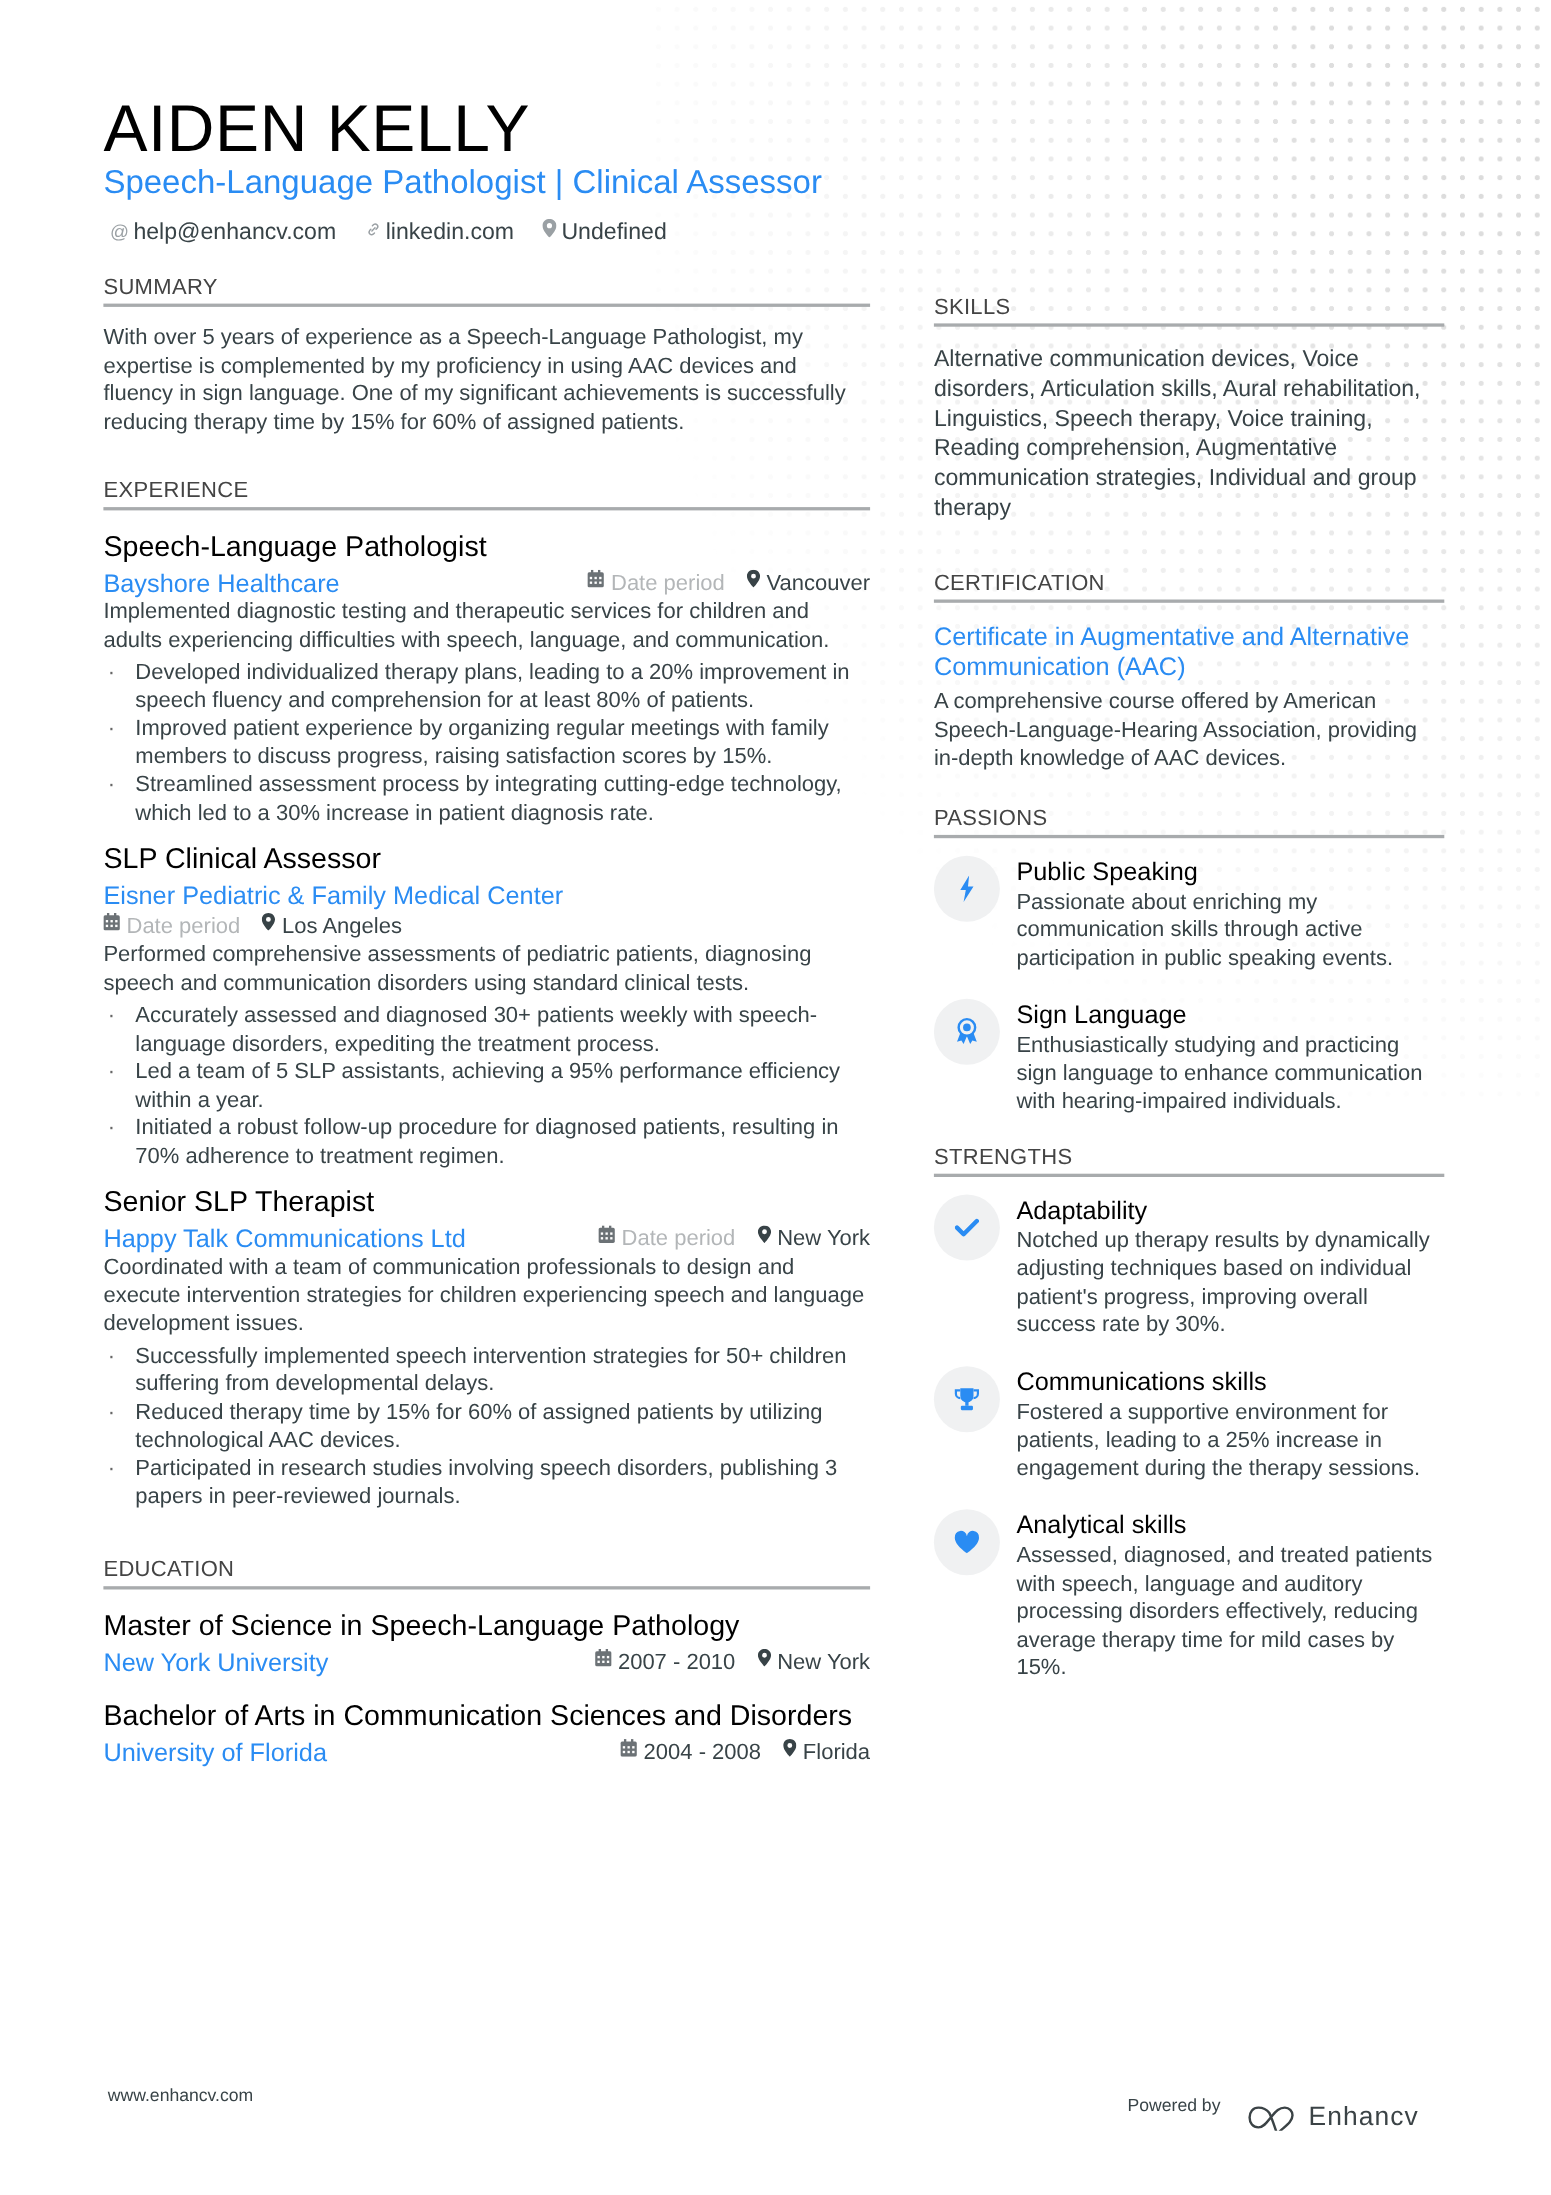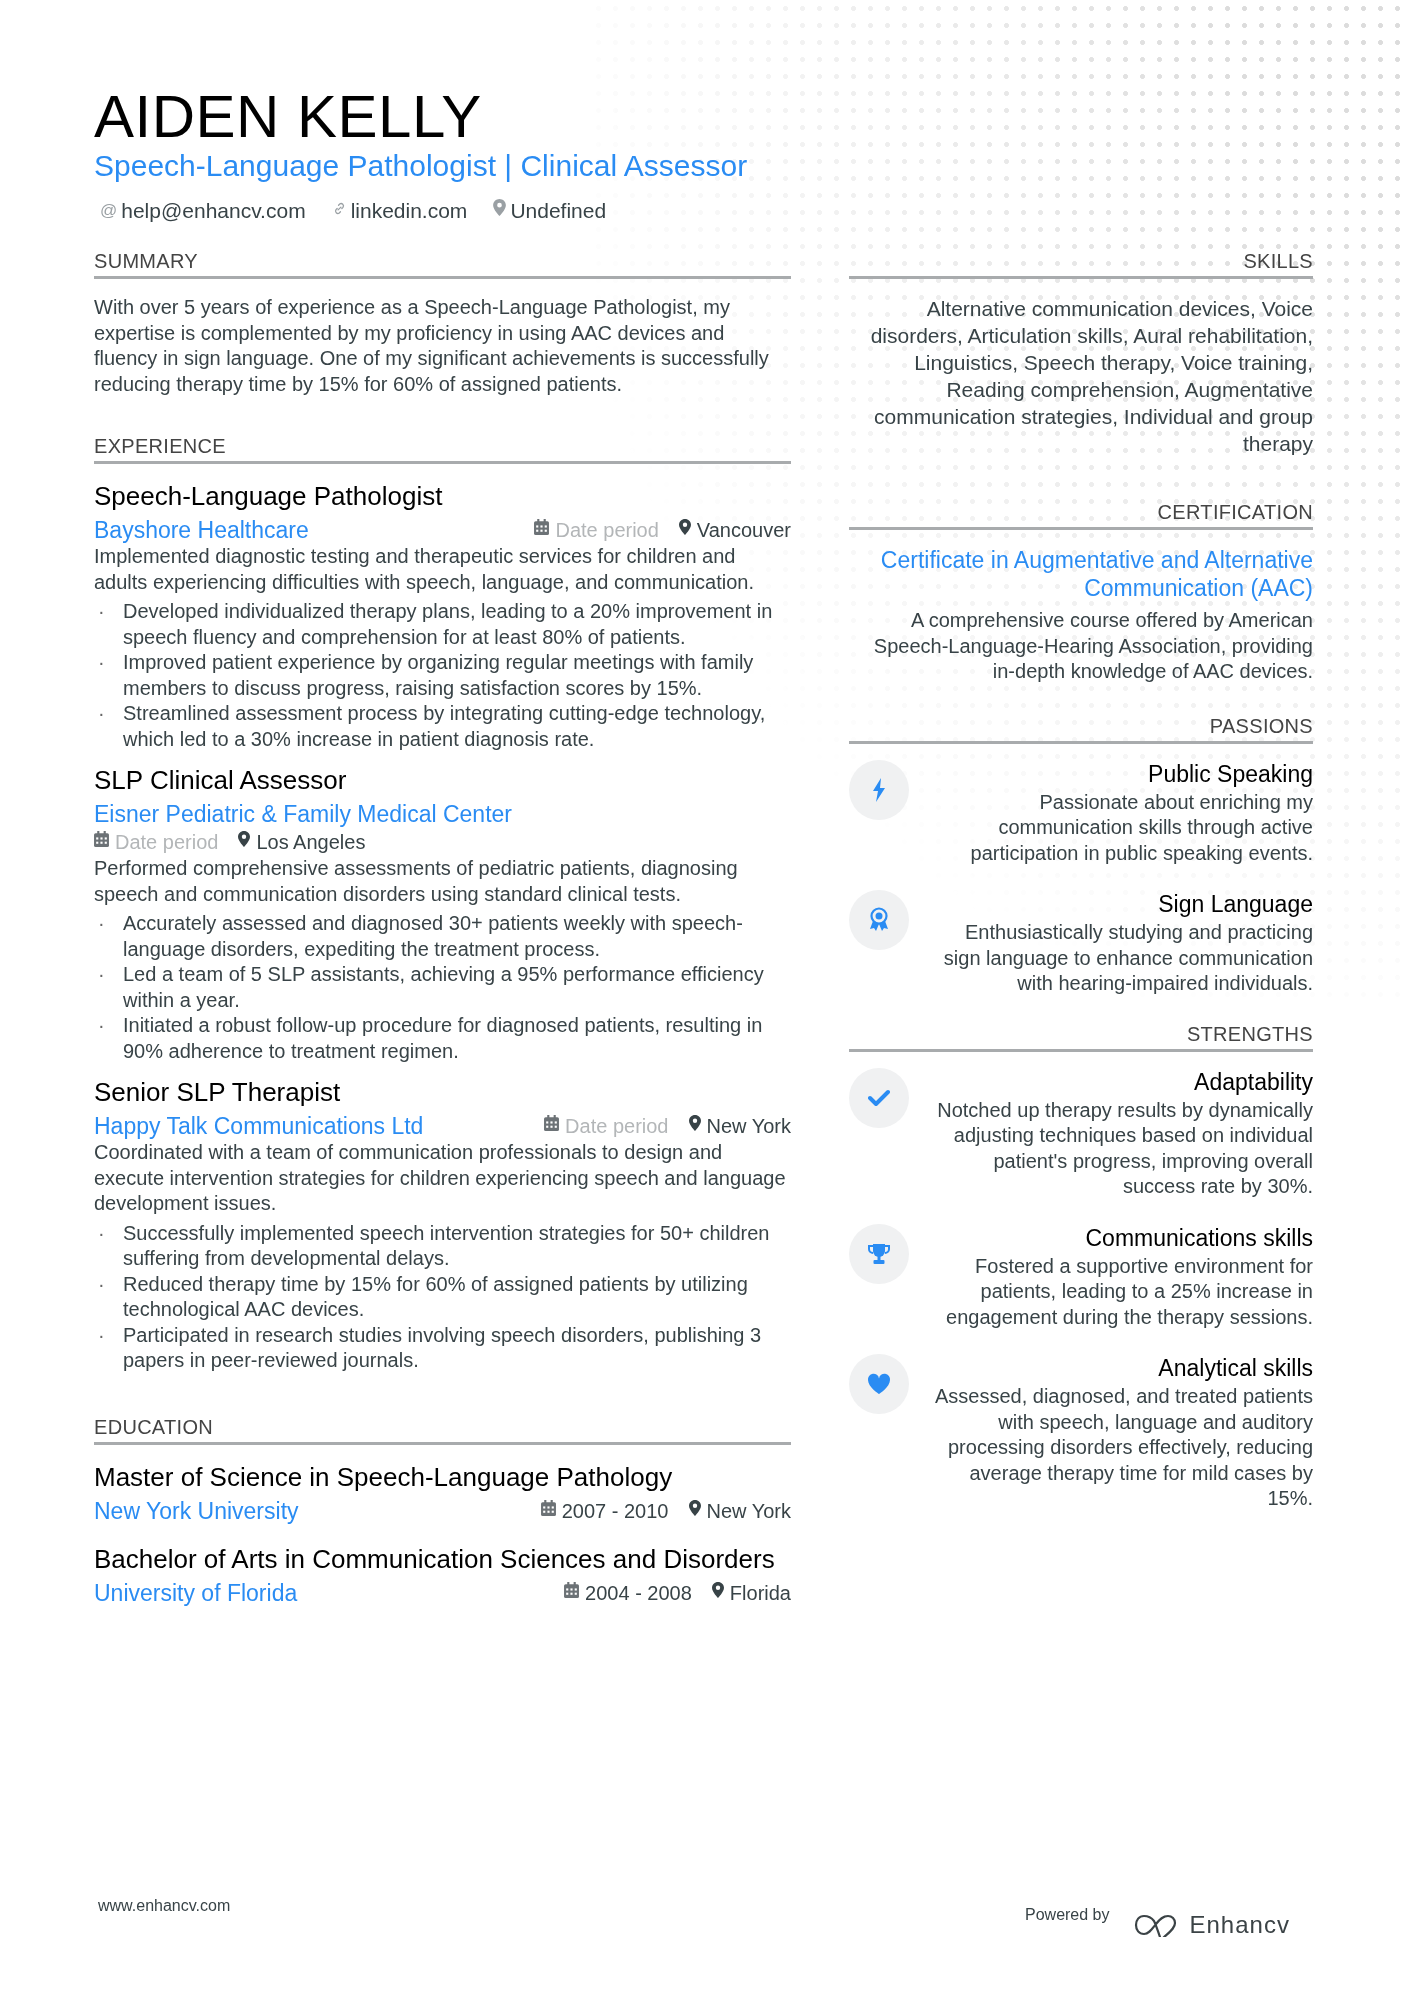--- a/index.html
+++ b/index.html
@@ -25,21 +25,21 @@
     position:absolute; left:94px; top:148px;
     font-size:30px; color:#2a8cf3; line-height:36px;text-align:right;
   }
   .contacts {
     position:absolute; left:100px; top:198px; display:flex; gap:26px;
     font-size:21px; color:#384347; line-height:26px;
   }
   .contact { display:flex; align-items:center; gap:4px; }
   .contact .ic { color:#9aa0a4; font-size:17px; }
   .col-left { position:absolute; left:94px; width:697px; top:248px; }
-  .col-right { position:absolute; left:849px; width:464px; top:248px;text-align:right; }
+  .col-right { position:absolute; left:849px; width:464px; top:266px; }
   .sec-title {
     font-size:20px; color:#444; text-transform:uppercase; letter-spacing:0.3px;
     line-height:26px; padding-bottom:2px;
     border-bottom:3px solid #a8abad; margin-bottom:16px;
   }
   .body-text { font-size:20px; line-height:25.5px; color:#384347; }
   .mb-s { margin-bottom:36px; }
   .job { margin-bottom:12px; }
   .job-title { font-size:26px; color:#000; line-height:32px; margin-bottom:4px; }
   .job-meta { display:flex; justify-content:space-between; align-items:center; line-height:28px; }
@@ -173,21 +173,21 @@
           <span class="meta-ic"><svg width="12" height="16" viewBox="0 0 12 16">
                 <path d="M6 0C2.7 0 0 2.6 0 5.8 0 10 6 16 6 16s6-6 6-10.2C12 2.6 9.3 0 6 0zm0 8a2.2 2.2 0 110-4.4A2.2 2.2 0 016 8z" fill="#384347"></path>
               </svg></span>
           <span>Los Angeles</span>
         </span>
       </div>
       <div class="body-text">Performed comprehensive assessments of pediatric patients, diagnosing speech and communication disorders using standard clinical tests.</div>
       <ul class="bullets">
         <li>Accurately assessed and diagnosed 30+ patients weekly with speech-language disorders, expediting the treatment process.</li>
         <li>Led a team of 5 SLP assistants, achieving a 95% performance efficiency within a year.</li>
-        <li>Initiated a robust follow-up procedure for diagnosed patients, resulting in 90% adherence to treatment regimen.</li>
+        <li>Initiated a robust follow-up procedure for diagnosed patients, resulting in 70% adherence to treatment regimen.</li>
       </ul>
     </div>
 
     <div class="job">
       <div class="job-title">Senior SLP Therapist</div>
       <div class="job-meta">
         <span class="company">Happy Talk Communications Ltd</span>
         <span class="meta-right">
           <span class="meta-item">
             <span class="meta-ic"><svg width="15" height="16" viewBox="0 0 14 15">

